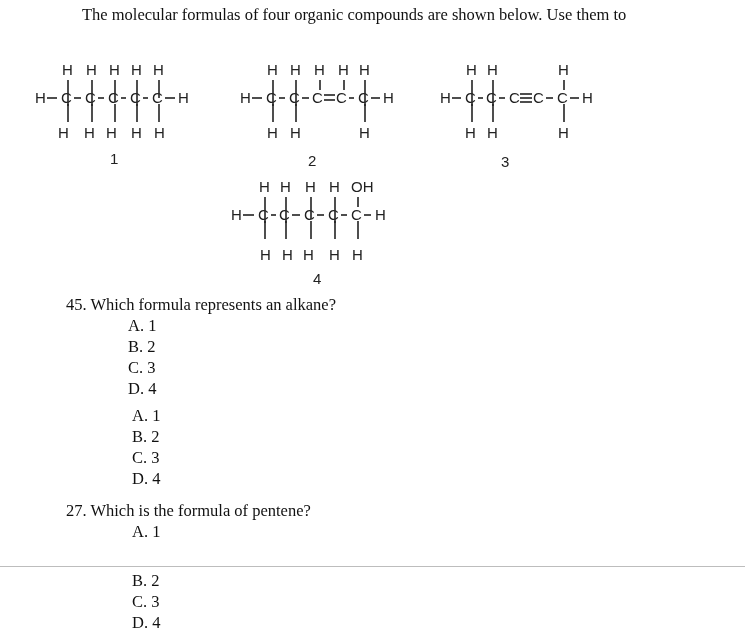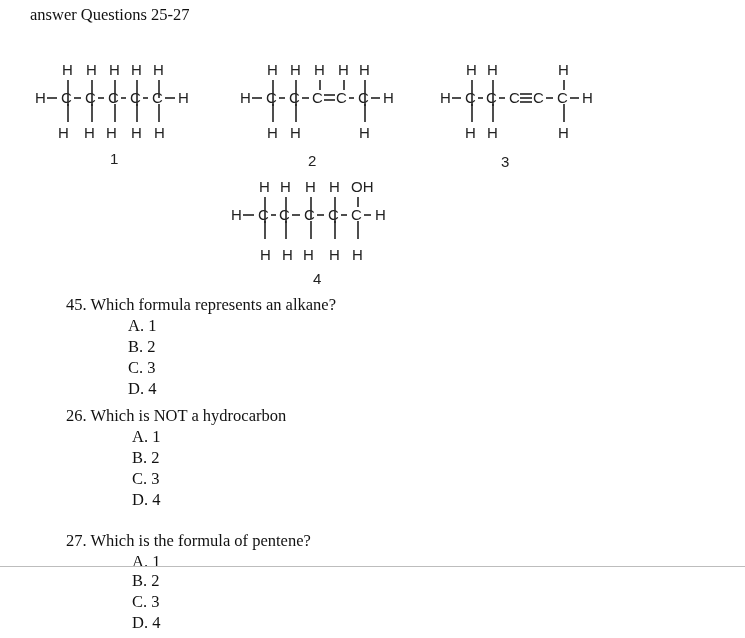--- a/index.html
+++ b/index.html
@@ -13,21 +13,21 @@
     .struct svg line { stroke: #222; stroke-width: 1.6; }
     .q { position: absolute; font-size: 16.5px; line-height: 21px; }
     .q .stem { display: block; }
     .q .opt { display: block; padding-left: 8px; margin-left: 40px; }
     .sep { position: absolute; left: 0; top: 566px; width: 745px; height: 1px; background: #bdbdbd; }
   </style>
 </head>
 <body>
 
 <div class="intro serif">
-  <span>answer Questions 25-27</span>
+  <span class="l1">The molecular formulas of four organic compounds are shown below. Use them to</span>
 </div>
 
 <div class="struct" style="left:30px; top:58px;">
   <svg width="180" height="110" viewBox="0 0 180 110">
 
     <text x="32" y="17">H</text>
     <text x="56" y="17">H</text>
     <text x="79" y="17">H</text>
     <text x="101" y="17">H</text>
     <text x="123" y="17">H</text>
@@ -179,30 +179,29 @@
   <span class="stem">45. Which formula represents an alkane?</span>
   <div style="padding-left:14px;">
     <span class="opt">A.  1</span>
     <span class="opt">B.  2</span>
     <span class="opt">C.  3</span>
     <span class="opt">D.  4</span>
   </div>
 </div>
 
 <div class="q serif" style="left:66px; top:405px;">
-  <span class="stem">26. Which is NOT a hydrocarbon</span>
   <div style="padding-left:18px;">
     <span class="opt">A. 1</span>
     <span class="opt">B. 2</span>
     <span class="opt">C. 3</span>
     <span class="opt">D. 4</span>
   </div>
 </div>
 
-<div class="q serif" style="left:66px; top:530px;">
+<div class="q serif" style="left:66px; top:500px;">
   <span class="stem">27. Which is the formula of pentene?</span>
   <div style="padding-left:18px;">
     <span class="opt">A. 1</span>
   </div>
 </div>
 
 <div class="sep"></div>
 
 <div class="q serif" style="left:66px; top:570px;">
   <div style="padding-left:18px;">

